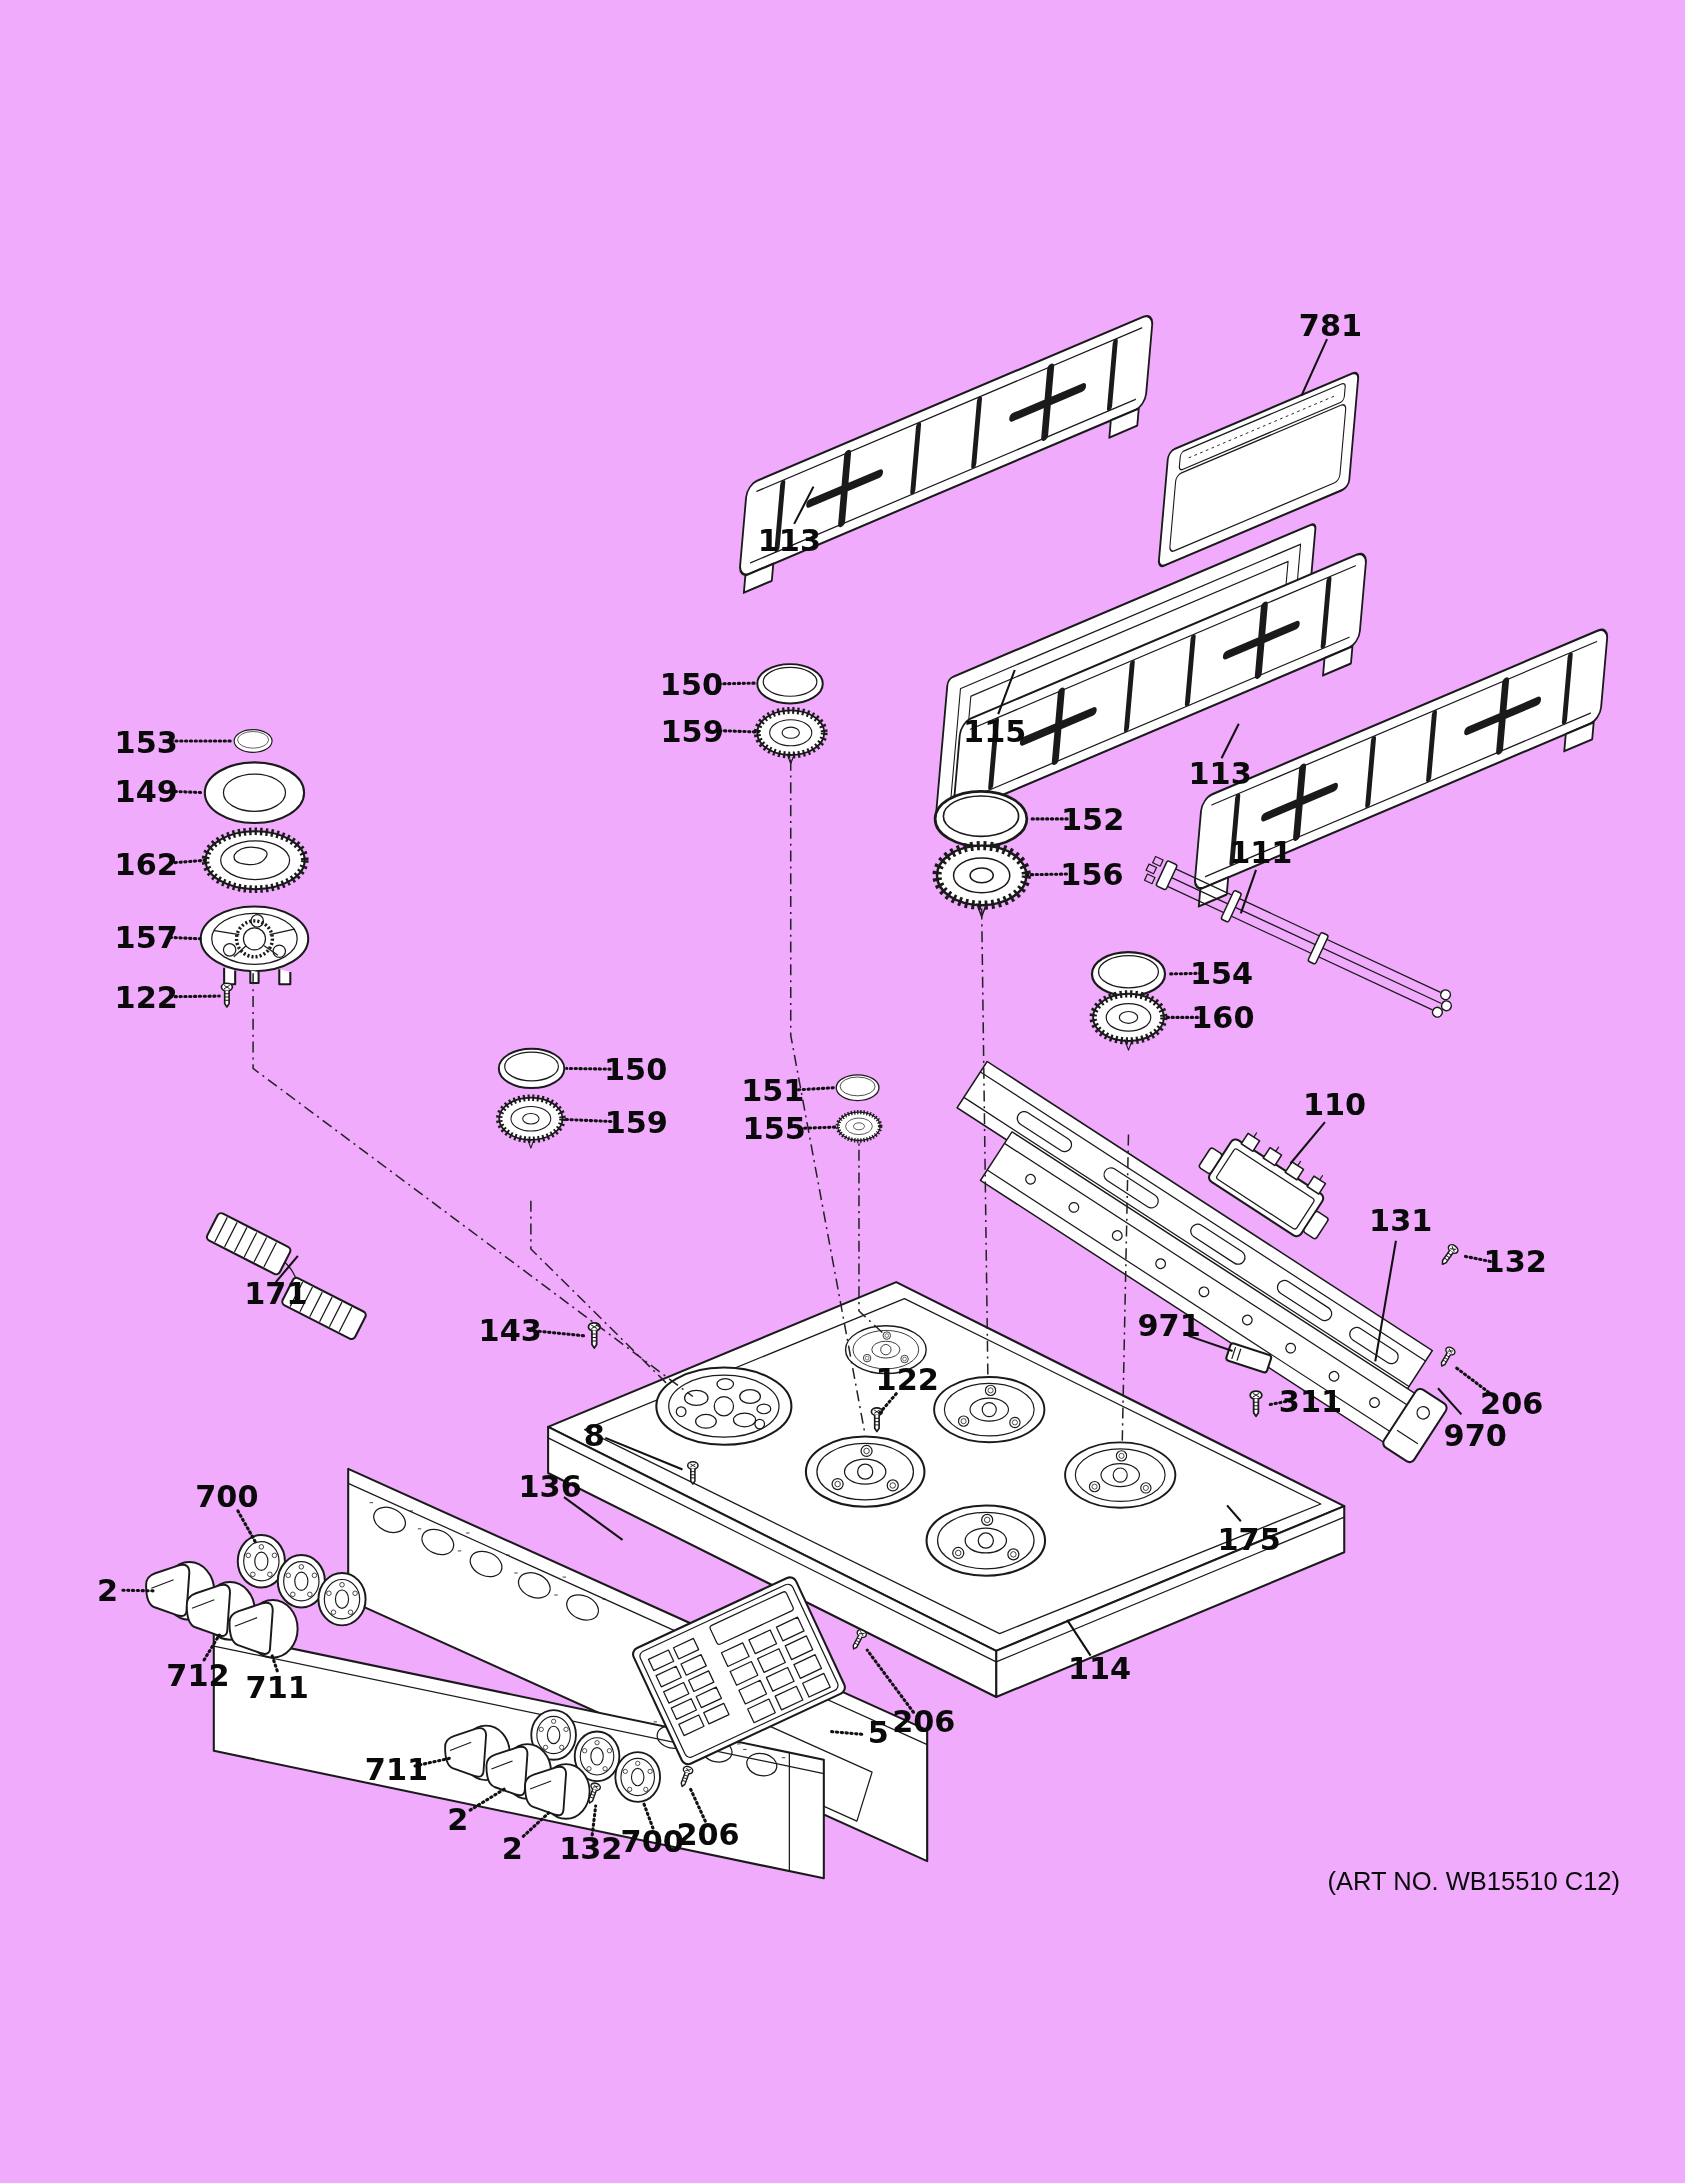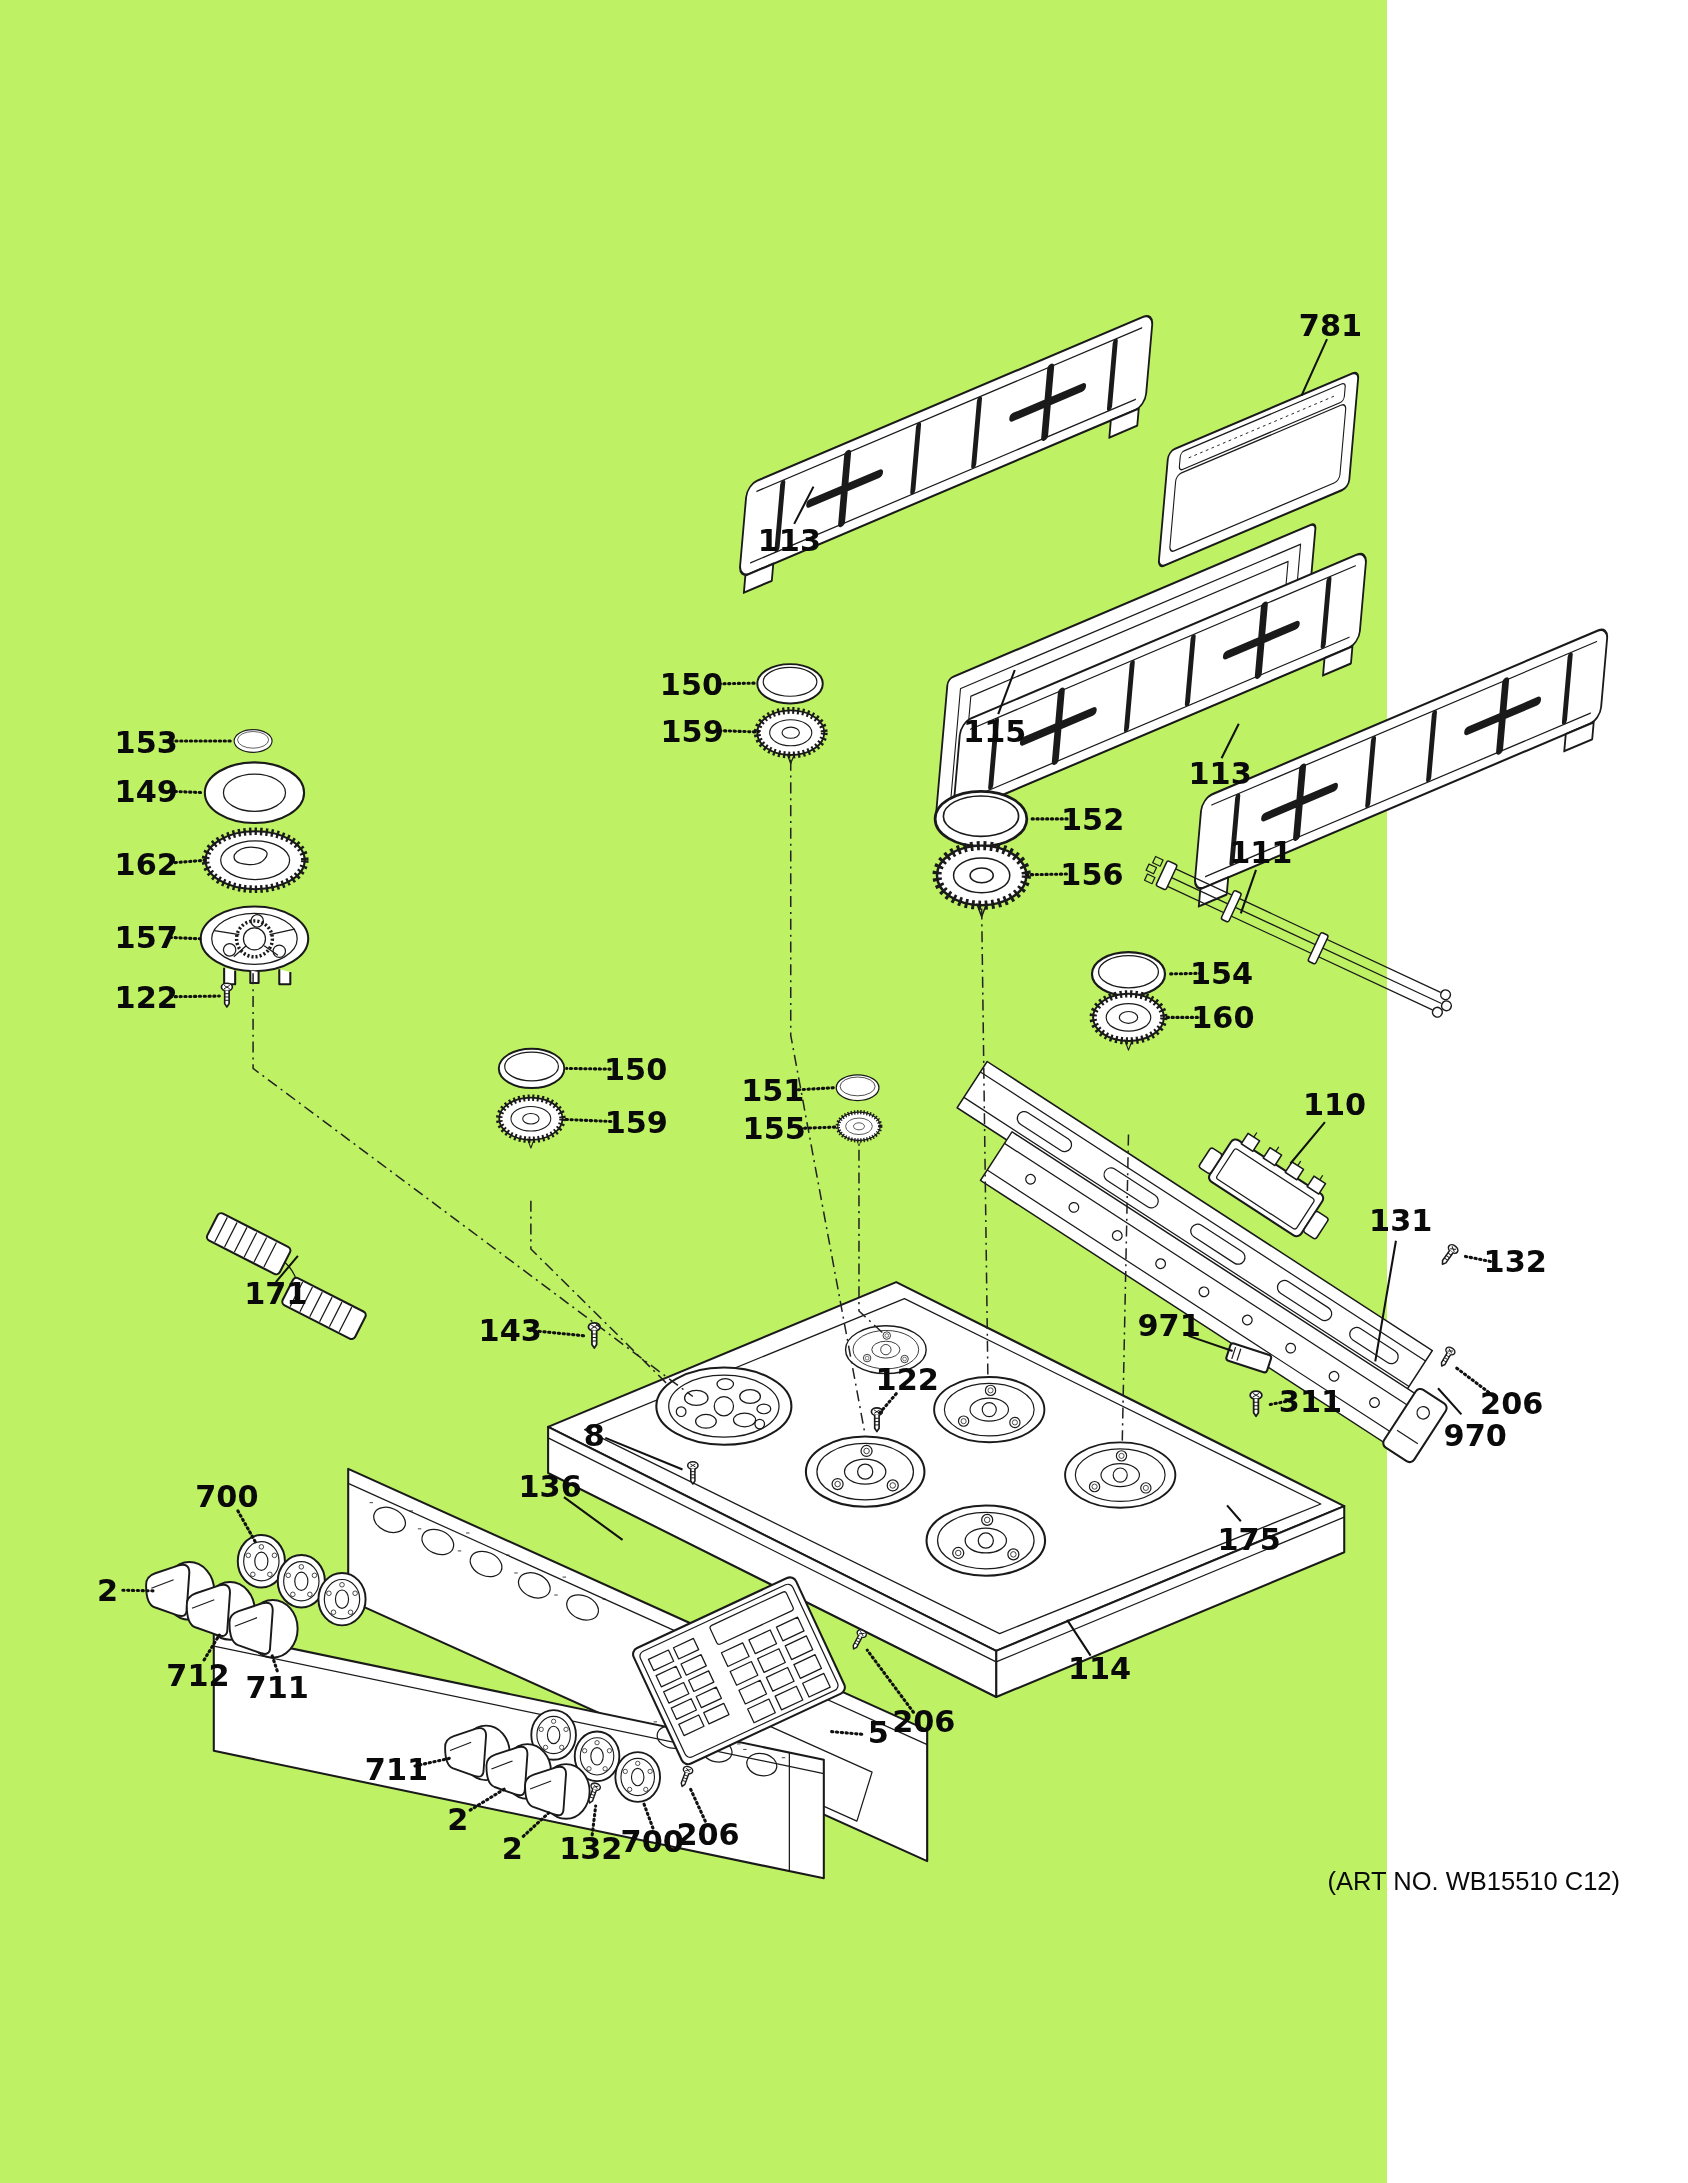--- a/index.html
+++ b/index.html
@@ -1,16 +1,16 @@
 <!DOCTYPE html>
 <html style="font-size:11px"><head>
 <meta charset="utf-8">
 <style>
   html,body{margin:0;padding:0;background:#ffffff;}
-  .page{width:1387px;height:2183px;position:relative;background:#bef264;}
+  .page{width:1685px;height:2183px;position:relative;background:#f0abfc;}
   .p   {fill:#fff; stroke:#1a1a1a; stroke-width:3;   stroke-linejoin:round;}
   .pf  {fill:#fff; stroke:#1a1a1a; stroke-width:2.2; stroke-linejoin:round;}
   .pn  {fill:none; stroke:#1a1a1a; stroke-width:1.8; stroke-linejoin:round;}
   .pn2 {fill:none; stroke:#1a1a1a; stroke-width:1.2;}
   .pb  {fill:none; stroke:#1a1a1a; stroke-width:11;  stroke-linecap:round;}
   .pb2 {fill:none; stroke:#1a1a1a; stroke-width:8;   stroke-linecap:round;}
   .teeth {fill:none; stroke:#1a1a1a; stroke-width:11; stroke-dasharray:3.5 4.5;}
   .teeth2{fill:none; stroke:#1a1a1a; stroke-width:5;  stroke-dasharray:3 3;}
   .ldr-dot  {fill:none; stroke:#111; stroke-width:4.5; stroke-dasharray:1.8 5.2; stroke-linecap:round;}
   .ldr-solid{fill:none; stroke:#111; stroke-width:3;}

